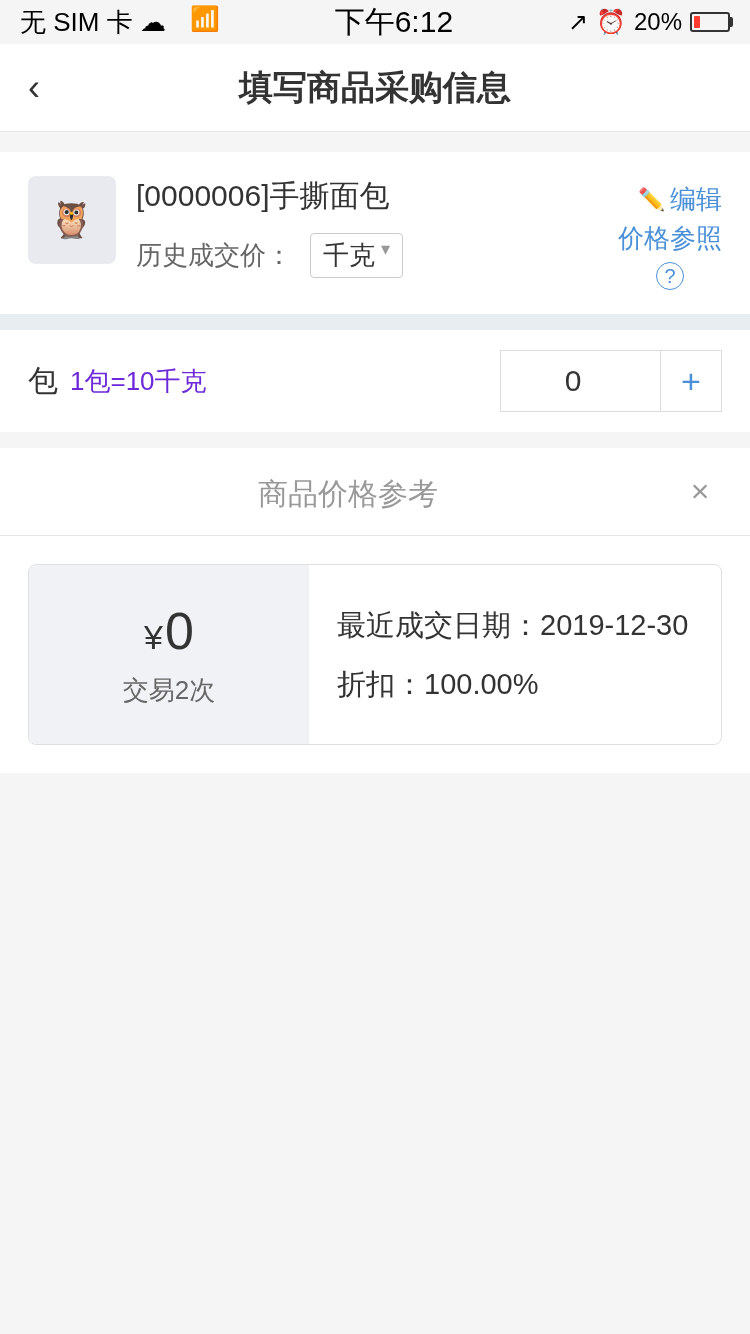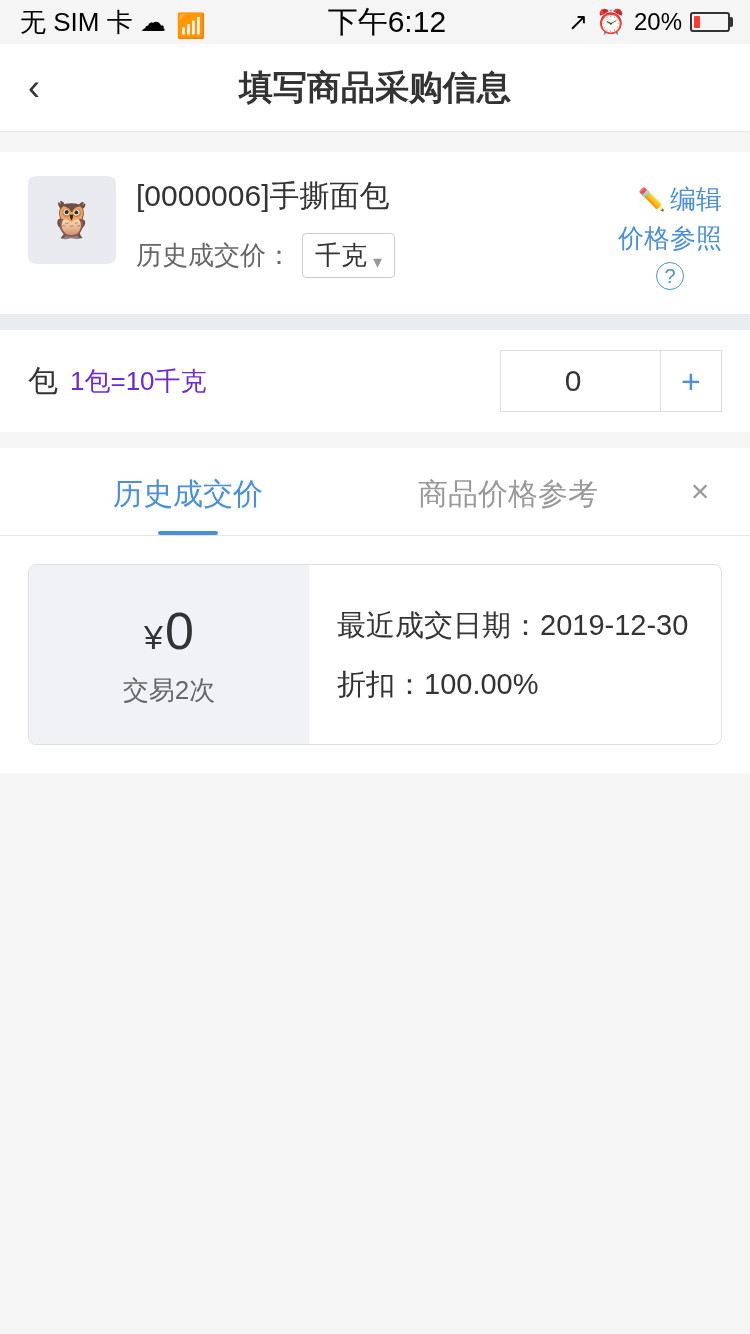--- a/index.html
+++ b/index.html
@@ -18,22 +18,22 @@
       background: #f5f5f5;
       display: flex;
       align-items: center;
       justify-content: space-between;
       padding: 0 20px;
       font-size: 28px;
       font-weight: 500;
     }
     .status-left {
       display: flex;
-      align-items: flex-end;
-      gap: 10px;
+      align-items: flex-start;
+      gap: 24px;
       font-size: 26px;
     }
     .status-center {
       font-size: 30px;
       font-weight: 500;
     }
     .status-right {
       display: flex;
       align-items: center;
       gap: 8px;
@@ -151,28 +151,29 @@
     }
     .unit-label {
       font-size: 26px;
       color: #666;
       display: flex;
       align-items: center;
       gap: 10px;
     }
     .unit-select {
       display: inline-flex;
-      align-items: flex-end;
+      align-items: flex-start;
       border: 1px solid #ccc;
       border-radius: 4px;
       padding: 4px 12px;
       font-size: 26px;
       color: #333;
       background: #fff;
       cursor: pointer;
+      margin-left: 8px;
     }
     .unit-select-arrow {
       font-size: 18px;
       color: #999;
       margin-left: 6px;
     }
     .price-ref {
       font-size: 26px;
       color: #4a90d9;
       display: flex;
@@ -419,21 +420,20 @@
     <span class="quantity-unit-label">1包=10千克</span>
   </div>
   <div class="quantity-controls">
     <input class="quantity-input" type="number" value="0" style="">
     <div class="quantity-plus">+</div>
   </div>
 </div>
 
 <div class="tabs-panel">
   <div class="tabs-header">
-    <div class="tab-item active">历史成交价</div>
     <div class="tab-item">商品价格参考</div>
     <div class="tab-close">×</div>
   </div>
 
   <div class="history-content">
     <div class="history-card">
       <div class="history-price-col">
         <div class="history-price-amount">
           <span class="history-price-currency">¥</span><span>0</span>
         </div>

